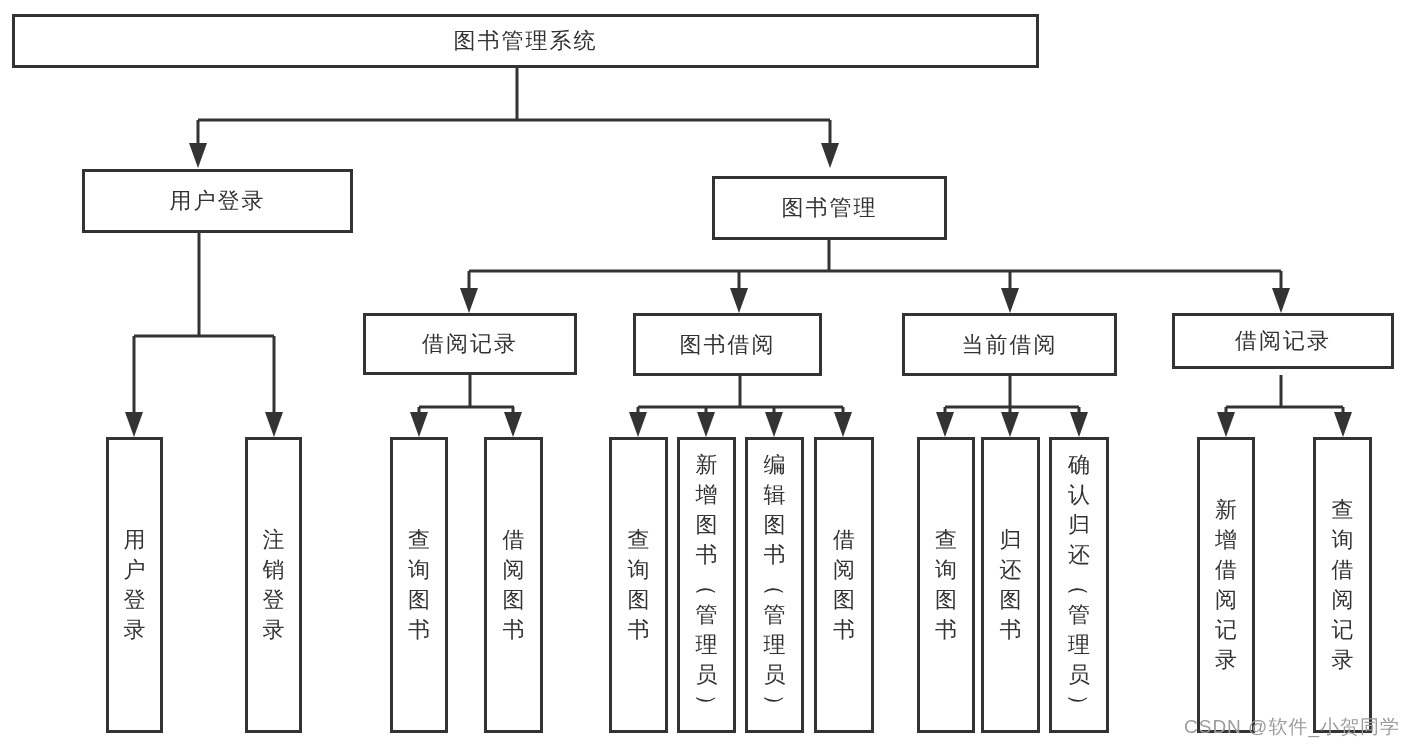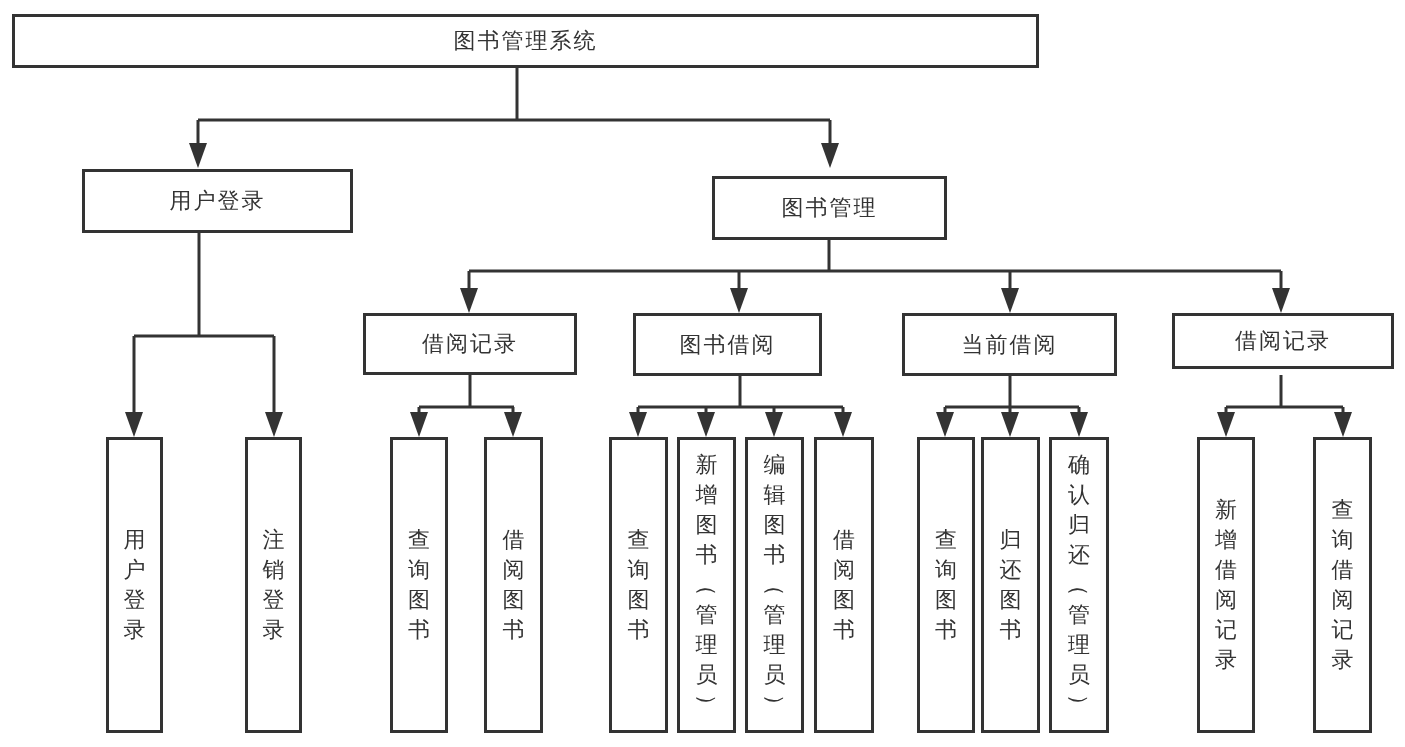--- a/index.html
+++ b/index.html
@@ -221,13 +221,14 @@
         <span class="label">
           <span class="vchar">查</span>
           <span class="vchar">询</span>
           <span class="vchar">借</span>
           <span class="vchar">阅</span>
           <span class="vchar">记</span>
           <span class="vchar">录</span>
         </span>
       </div>
     </div>
+  <div id="watermark">CSDN @软件_小贺同学</div>
 </div>
 
 </body></html>

